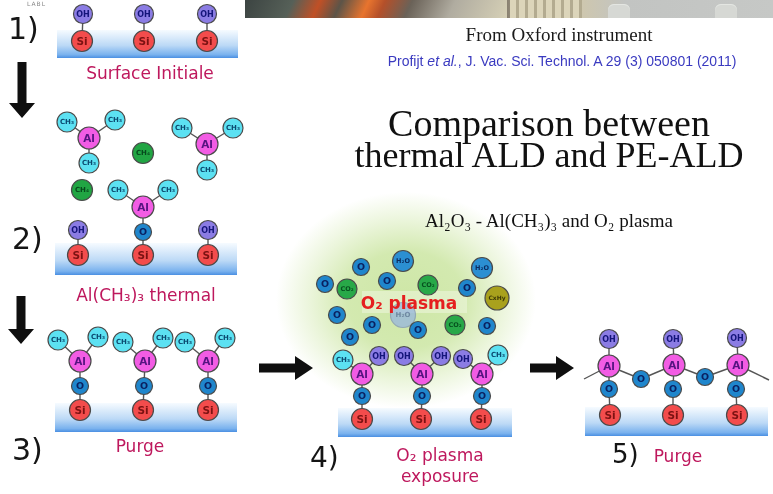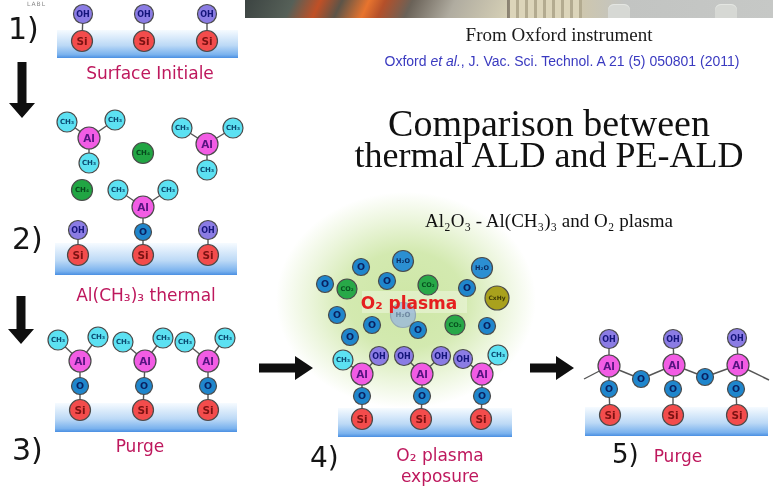--- a/index.html
+++ b/index.html
@@ -464,21 +464,21 @@
         <text x="641" y="379" dy="0.35em" text-anchor="middle" fill="#0a2060" font-size="9.5" font-weight="bold" font-family="&quot;DejaVu Sans&quot;, sans-serif">O</text>
       </g>
       <g opacity="1">
         <circle cx="705" cy="377" r="8.5" fill="#1f86cc" stroke="#4a4a4a" stroke-width="1.2"></circle>
         <text x="705" y="377" dy="0.35em" text-anchor="middle" fill="#0a2060" font-size="9.5" font-weight="bold" font-family="&quot;DejaVu Sans&quot;, sans-serif">O</text>
       </g>
     </svg>
 
   <div id="source-line" class="abs ctr txt">From Oxford instrument</div>
   <div id="citation" class="abs ctr txt" style="color: rgb(58, 58, 192);">
-    <span>Oxford </span><i>et al.</i><span>, J. Vac. Sci. Technol. A 21 (5) 050801 (2011)</span>
+    <span>Profijt </span><i>et al.</i><span>, J. Vac. Sci. Technol. A 29 (3) 050801 (2011)</span>
   </div>
 
   <div id="title-line1" class="abs ctr txt">Comparison between</div>
   <div id="title-line2" class="abs ctr txt">thermal ALD and PE-ALD</div>
   <div id="subtitle" class="abs ctr txt">Al₂O₃  -  Al(CH₃)₃ and O₂ plasma</div>
 
   <div id="plasma-label" class="abs ctr" style="color: rgb(229, 31, 31);">O₂ plasma</div>
 
   <div class="abs txt stepnum" style="left:8px;top:11px;">1)</div>
   <div class="abs txt stepnum" style="left:12px;top:221px;">2)</div>

